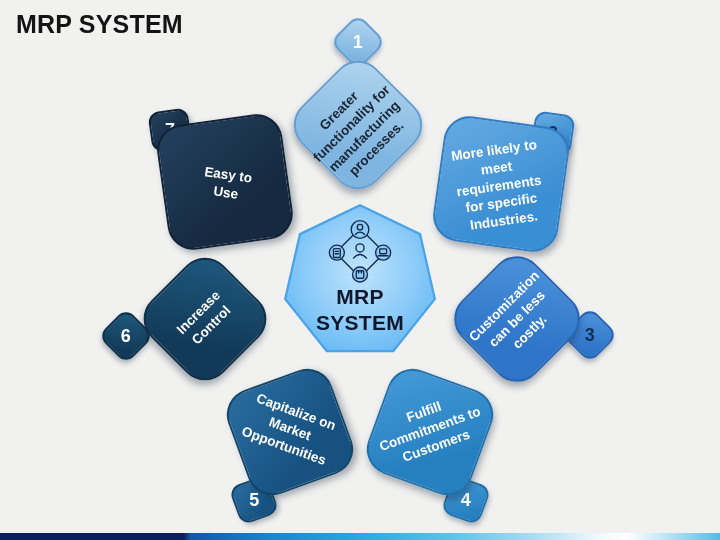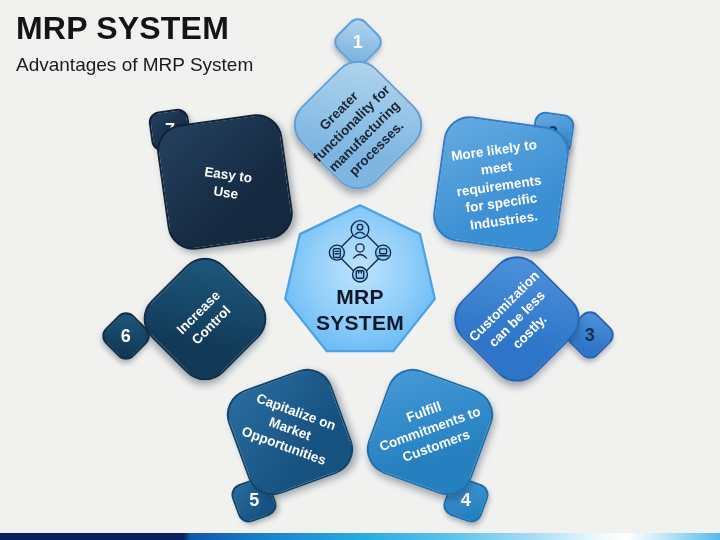--- a/index.html
+++ b/index.html
@@ -1,21 +1,21 @@
 <!DOCTYPE html>
 <html><head>
 <meta charset="utf-8">
 <style>
   html,body{margin:0;padding:0;}
   body{width:720px;height:540px;overflow:hidden;font-family:"Liberation Sans",sans-serif;}
   .slide{position:relative;width:720px;height:540px;background:#f1f1f0;overflow:hidden;}
 
   
   .hdr{position:absolute;left:16px;top:10px;z-index:10;}
-  .title{font-size:32px;font-weight:700;color:#141414;letter-spacing:.2px;}
+  .title{font-size:25px;font-weight:700;color:#141414;letter-spacing:.2px;}
   .subtitle{font-size:19px;font-weight:400;color:#1b1b1b;margin-top:7px;}
 
   
   .shape .sq{
     position:absolute;box-sizing:border-box;border-radius:26px;
     border:2px solid var(--bd);
     background:linear-gradient(145deg,var(--f1) 0%,var(--f2) 70%);
     box-shadow:3px 4px 7px rgba(20,35,55,.35);
     z-index:2;
   }
@@ -86,21 +86,20 @@
       #5fc3ea 63%,#a7dcf4 74%,#eef9fd 83%,#ffffff 87%,#c2e9f8 92%,#54bbe9 100%);
   }
 </style>
 </head>
 <body>
 
 <div class="slide">
 
   <div class="hdr">
     <div class="title">MRP SYSTEM</div>
-    <div class="subtitle">Advantages of MRP System</div>
   </div>
 
   <div class="shape s1">
     <div class="badge">
       <span>1</span>
     </div>
     <div class="sq"></div>
     <div class="txt" style="left:358px;top:130px">Greater functionality for manufacturing processes.</div>
   </div>
 

